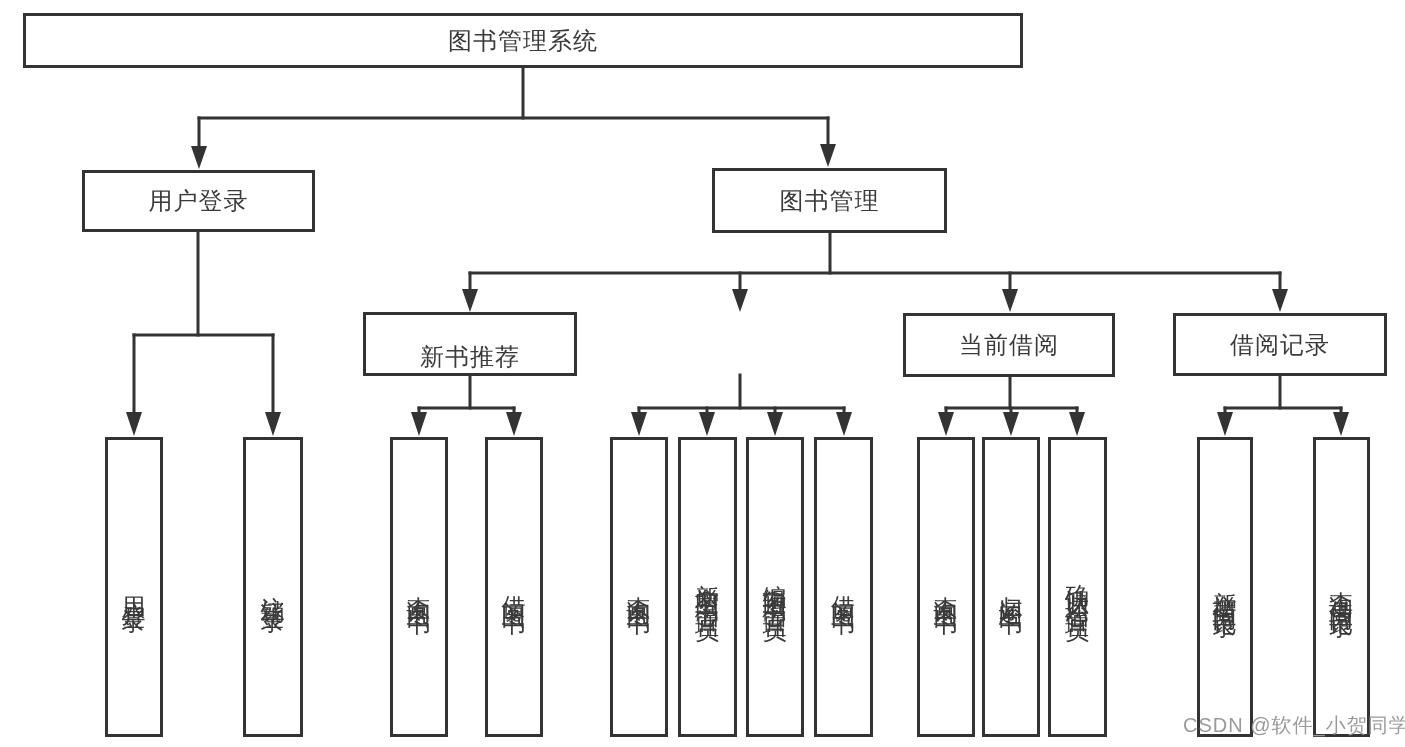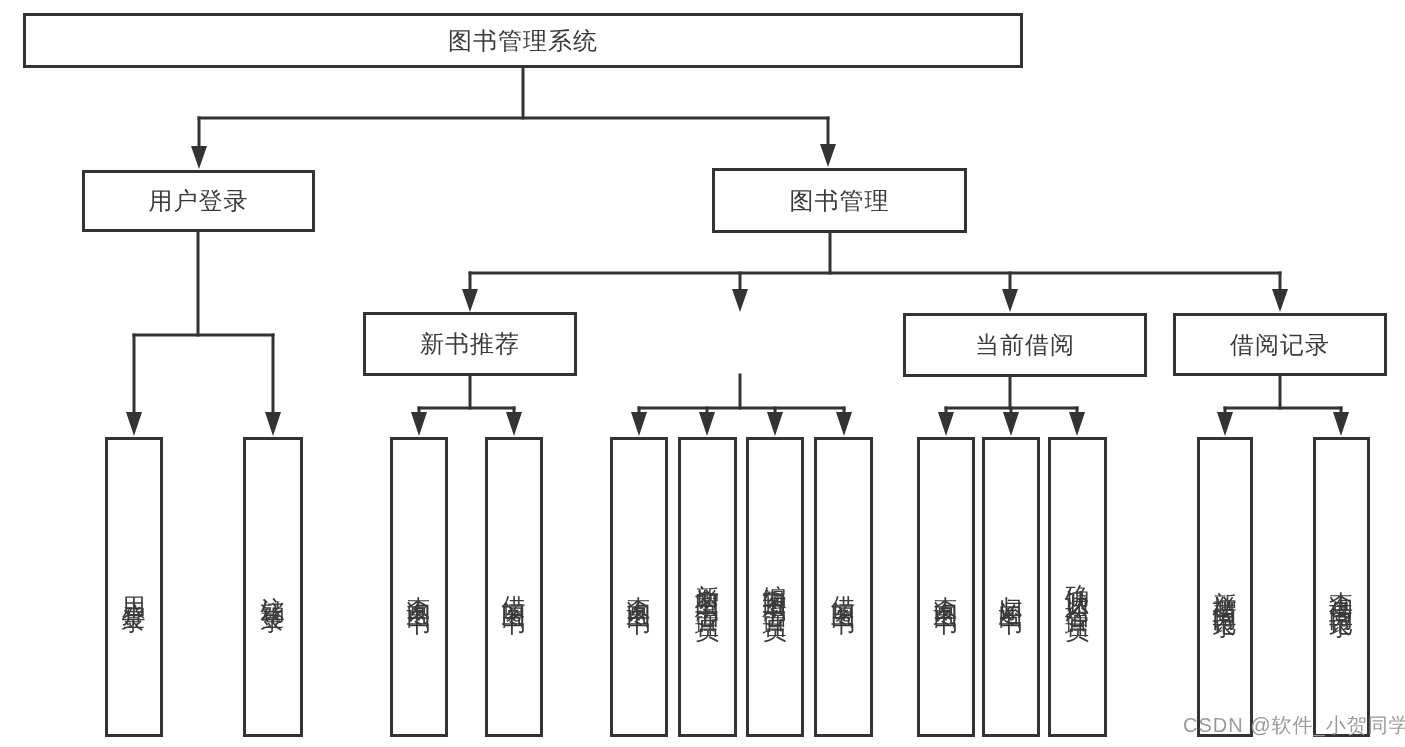--- a/index.html
+++ b/index.html
@@ -142,28 +142,28 @@
     </g>
   </svg>
 
   <div class="node" style="left:23px; top:13px; width:1000px; height:55px;">
     <span class="hlabel">图书管理系统</span>
   </div>
 
   <div class="node" style="left:82px; top:170px; width:233px; height:62px;">
     <span class="hlabel">用户登录</span>
   </div>
-  <div class="node" style="left:712px; top:168px; width:255px; height:65px;font-family:Liberation Mono, monospace;">
+  <div class="node" style="left:712px; top:168px; width:235px; height:65px;font-family:Liberation Mono, monospace;">
     <span class="hlabel">图书管理</span>
   </div>
 
-  <div class="node" style="left:363px; top:312px; width:214px; height:64px;">
+  <div class="node" style="left:363px; top:312px; width:214px; height:64px;align-items:flex-end;">
     <span class="hlabel">新书推荐</span>
   </div>
-  <div class="node" style="left:903px; top:313px; width:244px; height:64px;">
+  <div class="node" style="left:903px; top:313px; width:212px; height:64px;">
     <span class="hlabel">当前借阅</span>
   </div>
   <div class="node" style="left:1173px; top:313px; width:214px; height:63px;justify-content:center;">
     <span class="hlabel">借阅记录</span>
   </div>
 
   <div class="node leaf" style="left:105px;">
     <span class="vtext">用户登录</span>
   </div>
   <div class="node leaf" style="left:243px; width:60px;">

